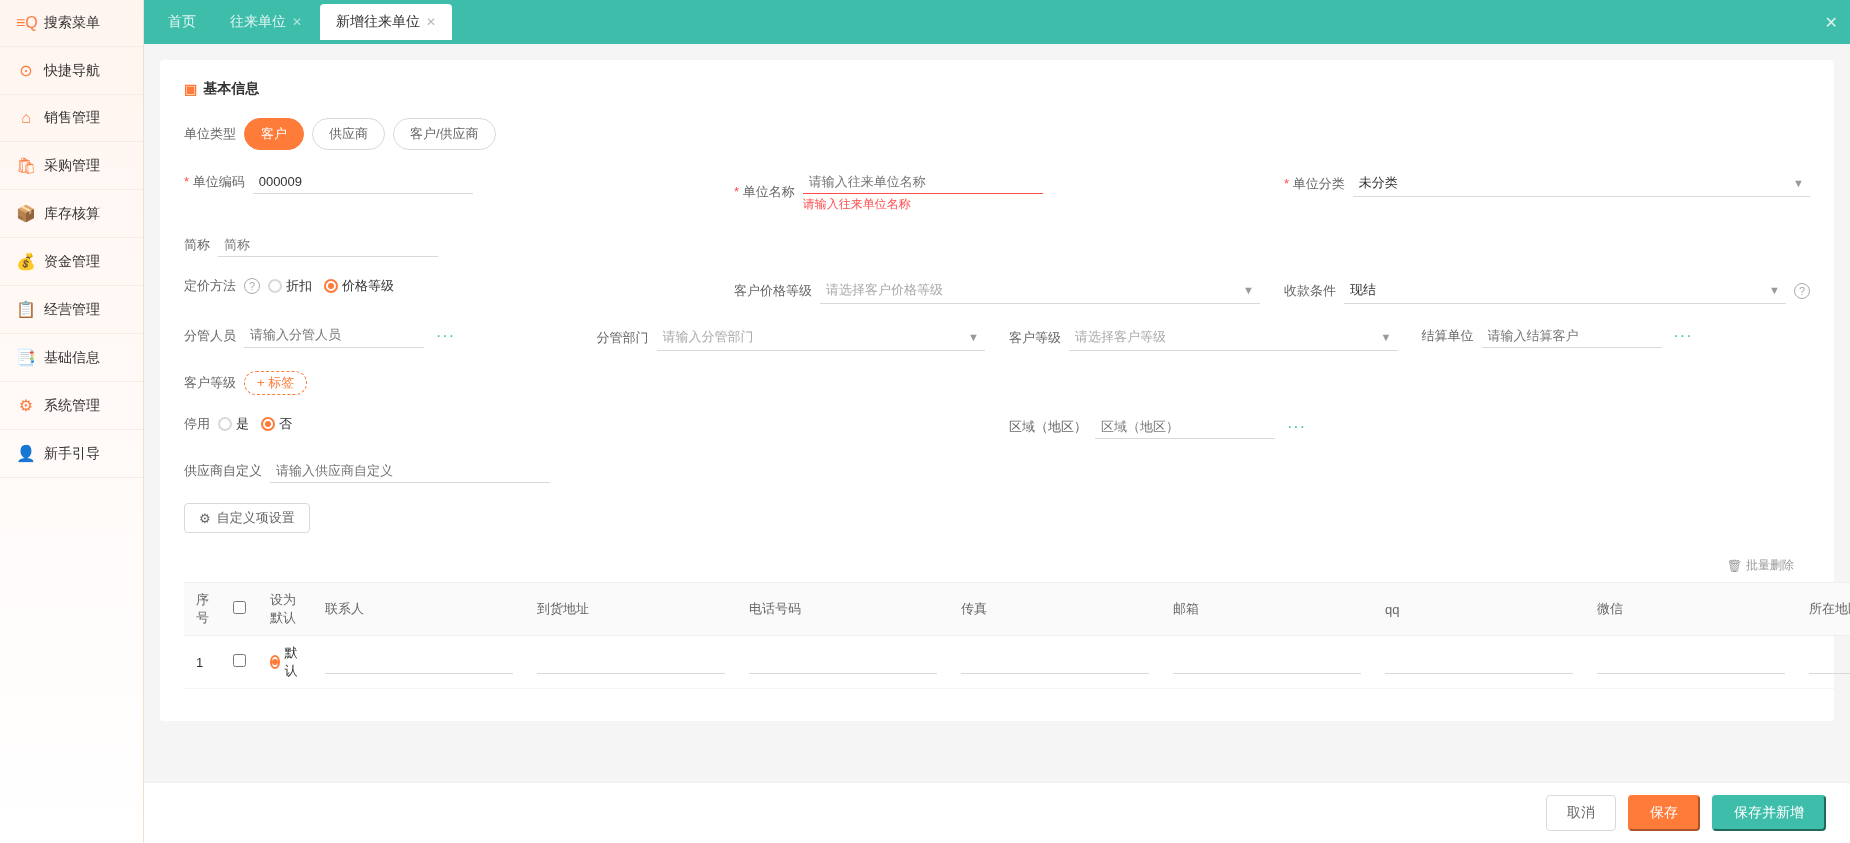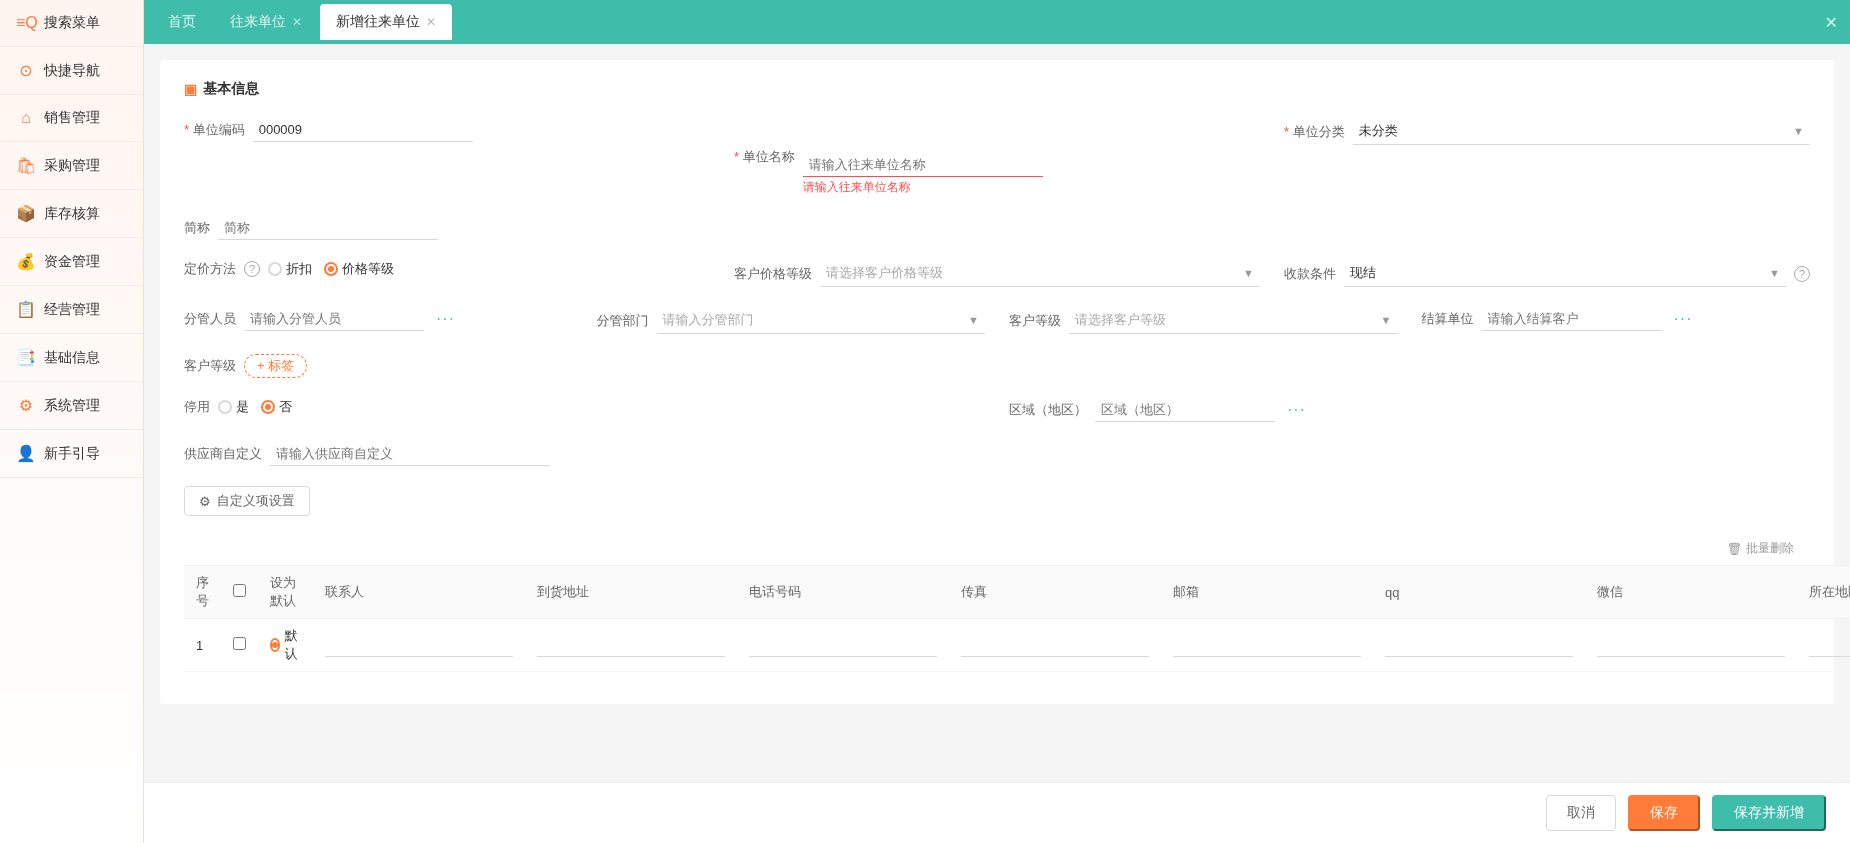--- a/index.html
+++ b/index.html
@@ -226,21 +226,20 @@
       height: 6px;
       border-radius: 50%;
       background: #ff7b3a;
     }
 
     .field-input-wrap {
       display: flex;
       flex-direction: column;
       flex: 1;
       min-width: 0;
-      margin-top: 35px;
     }
 
     .dots-btn {
       color: #3dbdaa;
       cursor: pointer;
       font-size: 16px;
       padding: 2px 4px;
       letter-spacing: 1px;
     }
 
@@ -407,20 +406,30 @@
   </div>
 
   <div class="content">
 
     <div class="section">
       <div class="section-title">
         <span class="title-icon">▣</span>
         <span>基本信息</span>
       </div>
 
+      <div class="form-row">
+        <div class="form-field">
+          <span class="field-label">单位类型</span>
+          <div class="btn-group">
+            <button class="btn active">客户</button>
+            <button class="btn">供应商</button>
+            <button class="btn">客户/供应商</button>
+          </div>
+        </div>
+      </div>
 
       <div class="form-row">
         <div class="form-field">
           <span class="field-label required">单位编码</span>
           <input class="field-input" type="text" value="000009" style="max-width: 220px;">
         </div>
         <div class="form-field">
           <span class="field-label required">单位名称</span>
           <div class="field-input-wrap">
             <input class="field-input error" type="text" style="width: 240px;" placeholder="请输入往来单位名称">
@@ -471,21 +480,21 @@
             <span class="select-value" style="color:#333">现结</span>
             <span class="chevron">▼</span>
           </div>
           <span class="help-icon">?</span>
         </div>
       </div>
 
       <div class="form-row">
         <div class="form-field">
           <span class="field-label">分管人员</span>
-          <input class="field-input" type="text" style="max-width: 180px;" placeholder="请输入分管人员">
+          <input class="field-input" type="text" style="max-width: 180px; font-family: Liberation Mono, monospace;" placeholder="请输入分管人员">
           <span class="dots-btn">···</span>
         </div>
         <div class="form-field">
           <span class="field-label">分管部门</span>
           <div class="field-select" style="min-width:180px">
             <span class="select-value">请输入分管部门</span>
             <span class="chevron">▼</span>
           </div>
         </div>
         <div class="form-field">

